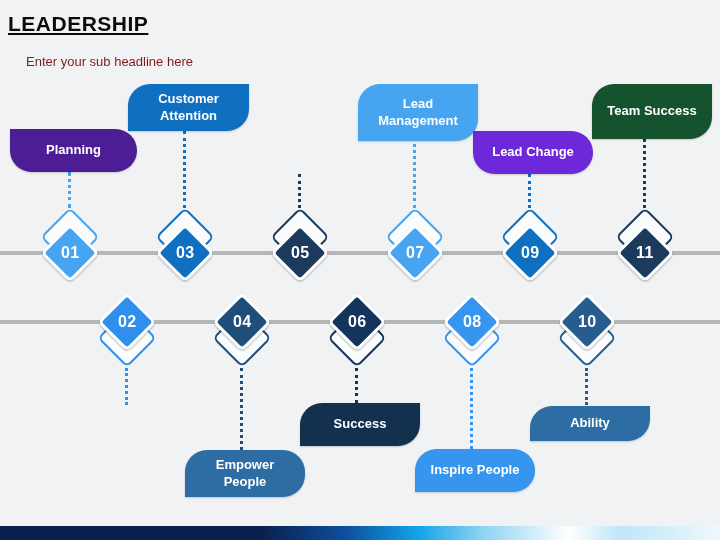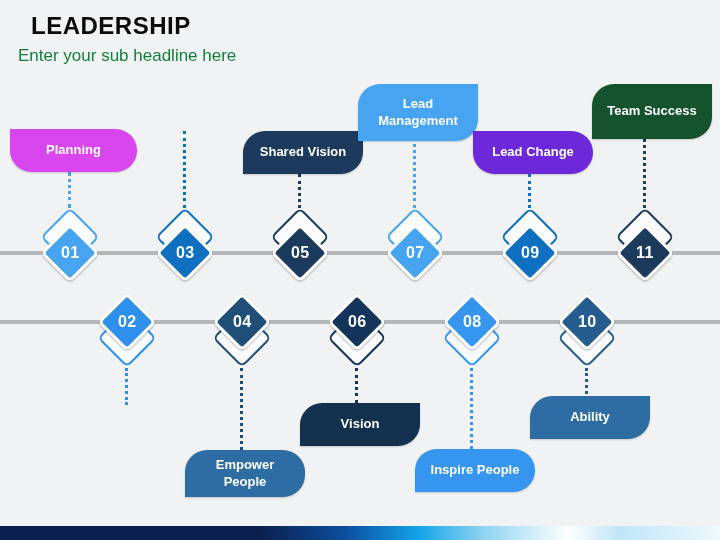--- a/index.html
+++ b/index.html
@@ -1,26 +1,26 @@
 <!DOCTYPE html>
 <html lang="en"><head>
 <meta charset="utf-8">
 <style>
   html,body{margin:0;padding:0;}
   .slide{
     position:relative;width:720px;height:540px;overflow:hidden;
     background:#f1f2f3;font-family:"Liberation Sans",sans-serif;
   }
   .title{
-    position:absolute;left:31px;top:12px;margin:0;
-    font-size:24px;font-weight:bold;letter-spacing:.5px;color:#0b0b0b;
+    position:absolute;left:8px;top:12px;margin:0;
+    font-size:21px;font-weight:bold;letter-spacing:.5px;color:#0b0b0b;text-decoration:underline;
   }
   .subtitle{
-    position:absolute;left:18px;top:46px;margin:0;
-    font-size:17px;font-weight:normal;color:#15803d;
+    position:absolute;left:18px;top:46px;margin:8px;
+    font-size:13px;font-weight:normal;color:#7f1d1d;
   }
   .tl-line{
     position:absolute;left:0;width:720px;height:4px;
     background:#b5b6b8;z-index:0;
   }
   .connector{
     position:absolute;width:0;border-left:3px dotted #4aa0ee;z-index:0;
   }
   .chev{
     position:absolute;width:42px;height:42px;box-sizing:border-box;
@@ -59,61 +59,61 @@
   <p class="subtitle">Enter your sub headline here</p>
 
   <div class="tl-line" style="top: 251px; background: rgb(181, 182, 184);"></div>
   <div class="tl-line" style="top: 320px; background: rgb(181, 182, 184);"></div>
 
   <div class="connector" style="left: 68px; top: 172px; height: 36px; border-left-color: rgb(70, 164, 240);"></div>
   <div class="chev" style="left: 49px; top: 216px; border-color: rgb(70, 164, 240);"></div>
   <div class="diamond" style="left: 49px; top: 232px; background-color: rgb(70, 164, 240);">
     <span class="num">01</span>
   </div>
-  <div class="bubble" style="left: 10px; top: 129px; width: 127px; height: 43px; border-radius: 0px 22px 22px; background-color: #d946ef; align-items: center;">
+  <div class="bubble" style="left: 10px; top: 129px; width: 127px; height: 43px; border-radius: 0px 22px 22px; background-color: #4c1d95; align-items: center;">
     <span>Planning</span>
   </div>
 
   <div class="connector" style="left: 125px; top: 368px; height: 37px; border-left-color: rgb(46, 144, 236);"></div>
   <div class="chev" style="left: 106px; top: 317px; border-color: rgb(46, 144, 236);"></div>
   <div class="diamond" style="left: 106px; top: 301px; background-color: rgb(46, 144, 236);">
     <span class="num">02</span>
   </div>
 
   <div class="connector" style="left: 183px; top: 131px; height: 77px; border-left-color: rgb(15, 112, 194);"></div>
   <div class="chev" style="left: 164px; top: 216px; border-color: rgb(15, 112, 194);"></div>
   <div class="diamond" style="left: 164px; top: 232px; background-color: rgb(15, 112, 194);">
     <span class="num">03</span>
+  </div>
+  <div class="bubble" style="left: 128px; top: 84px; width: 121px; height: 47px; padding: 0px 14px; border-radius: 22px 0px; background-color: rgb(15, 112, 194);">
+    <span>Customer Attention</span>
   </div>
 
   <div class="connector" style="left: 240px; top: 368px; height: 82px; border-left-color: rgb(31, 78, 121);"></div>
   <div class="chev" style="left: 221px; top: 317px; border-color: rgb(31, 78, 121);"></div>
   <div class="diamond" style="left: 221px; top: 301px; background-color: rgb(31, 78, 121);">
     <span class="num">04</span>
   </div>
   <div class="bubble" style="left: 185px; top: 450px; width: 120px; height: 47px; padding: 0px 18px; border-radius: 22px 22px 22px 0px; background-color: rgb(46, 109, 163);">
     <span>Empower People</span>
   </div>
 
   <div class="connector" style="left: 298px; top: 174px; height: 34px; border-left-color: rgb(27, 58, 92);"></div>
   <div class="chev" style="left: 279px; top: 216px; border-color: rgb(27, 58, 92);"></div>
   <div class="diamond" style="left: 279px; top: 232px; background-color: rgb(27, 58, 92);">
     <span class="num">05</span>
   </div>
-  <div class="bubble" style="left: 243px; top: 131px; width: 120px; height: 43px; border-radius: 22px 0px; background-color: rgb(27, 58, 92);">
-    <span>Shared Vision</span>
-  </div>
 
   <div class="connector" style="left: 355px; top: 368px; height: 35px; border-left-color: rgb(20, 52, 92);"></div>
   <div class="chev" style="left: 336px; top: 317px; border-color: rgb(20, 52, 92);"></div>
   <div class="diamond" style="left: 336px; top: 301px; background-color: rgb(20, 52, 92);">
     <span class="num">06</span>
   </div>
   <div class="bubble" style="left: 300px; top: 403px; width: 120px; height: 43px; border-radius: 22px 0px; background-color: rgb(19, 48, 78);">
-    <span>Vision</span>
+    <span>Success</span>
   </div>
 
   <div class="connector" style="left: 413px; top: 131px; height: 77px; border-left-color: rgb(70, 164, 240);"></div>
   <div class="chev" style="left: 394px; top: 216px; border-color: rgb(70, 164, 240);"></div>
   <div class="diamond" style="left: 394px; top: 232px; background-color: rgb(70, 164, 240);">
     <span class="num">07</span>
   </div>
   <div class="bubble" style="left: 358px; top: 84px; width: 120px; height: 57px; padding: 0px 14px; border-radius: 22px 0px; background-color: rgb(70, 164, 240);">
     <span>Lead Management</span>
   </div>
@@ -134,21 +134,21 @@
   </div>
   <div class="bubble" style="left: 473px; top: 131px; width: 120px; height: 43px; border-radius: 0px 22px 22px; background-color: #6d28d9;">
     <span>Lead Change</span>
   </div>
 
   <div class="connector" style="left: 585px; top: 368px; height: 37px; border-left-color: rgb(39, 93, 142);"></div>
   <div class="chev" style="left: 566px; top: 317px; border-color: rgb(39, 93, 142);"></div>
   <div class="diamond" style="left: 566px; top: 301px; background-color: rgb(39, 93, 142);">
     <span class="num">10</span>
   </div>
-  <div class="bubble" style="left: 530px; top: 396px; width: 120px; height: 43px; border-radius: 22px 0px; background-color: rgb(46, 109, 163);">
+  <div class="bubble" style="left: 530px; top: 406px; width: 120px; height: 35px; border-radius: 22px 0px; background-color: rgb(46, 109, 163);">
     <span>Ability</span>
   </div>
 
   <div class="connector" style="left: 643px; top: 127px; height: 81px; border-left-color: rgb(27, 58, 92);"></div>
   <div class="chev" style="left: 624px; top: 216px; border-color: rgb(27, 58, 92);"></div>
   <div class="diamond" style="left: 624px; top: 232px; background-color: rgb(27, 58, 92);">
     <span class="num">11</span>
   </div>
   <div class="bubble" style="left: 592px; top: 84px; width: 120px; height: 55px; border-radius: 22px 0px; background-color: #14532d;">
     <span>Team Success</span>

